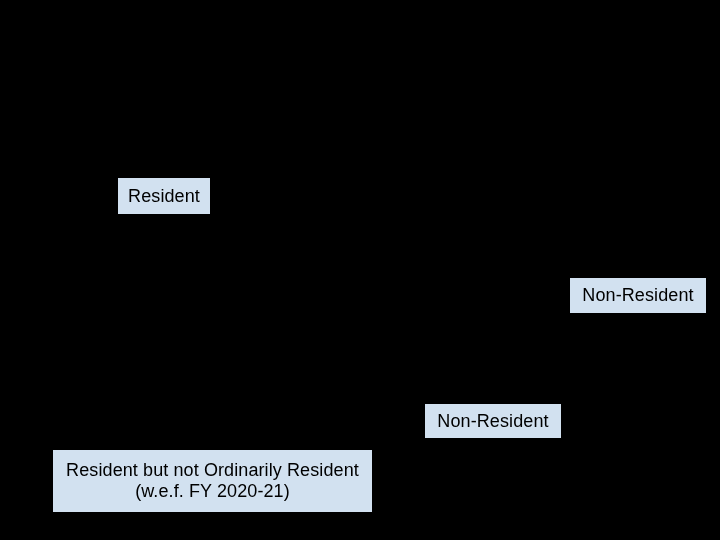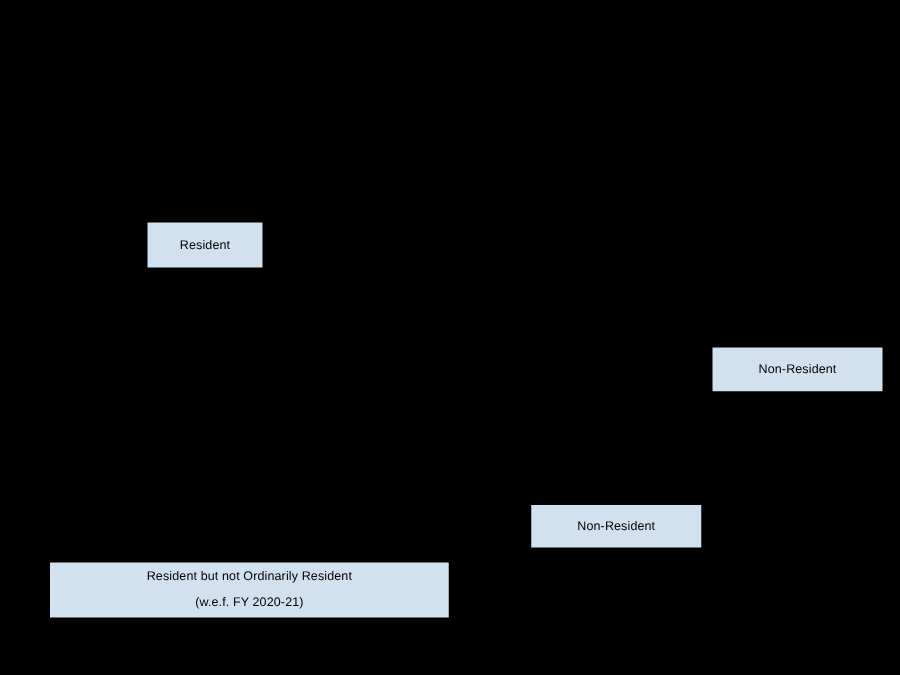--- a/index.html
+++ b/index.html
@@ -19,21 +19,21 @@
   .node {
     position: absolute;
     box-sizing: border-box;
     background: #d2e1f0;
     color: #000000;
     display: flex;
     align-items: center;
     justify-content: center;
     text-align: center;
     font-family: "Liberation Sans", sans-serif;
-    font-size: 10px;
+    font-size: 18px;
     line-height: 21px;
     font-weight: 400;
     letter-spacing: 0.1px;
     white-space: pre-line;
     border: 0;
     padding: 0 10px;
     -webkit-font-smoothing: antialiased;
   }
   .node.two-line {
     padding: 0 6px;
@@ -54,18 +54,18 @@
   </div>
 
   <div class="node" style="left: 570px; top: 278px; width: 136px; height: 35px; background: rgb(210, 225, 240); color: rgb(0, 0, 0);">
     <span class="node-label">Non-Resident</span>
   </div>
 
   <div class="node" style="left: 425px; top: 404px; width: 136px; height: 34px; background: rgb(210, 225, 240); color: rgb(0, 0, 0);">
     <span class="node-label">Non-Resident</span>
   </div>
 
-  <div class="node two-line" style="left: 40px; top: 450px; width: 319px; height: 44px; background: rgb(210, 225, 240); color: rgb(0, 0, 0);">
+  <div class="node two-line" style="left: 53px; top: 450px; width: 319px; height: 62px; background: rgb(210, 225, 240); color: rgb(0, 0, 0);">
     <span class="node-label">Resident but not Ordinarily Resident
 (w.e.f. FY 2020-21)</span>
   </div>
 
 </div>
 
 </body></html>

